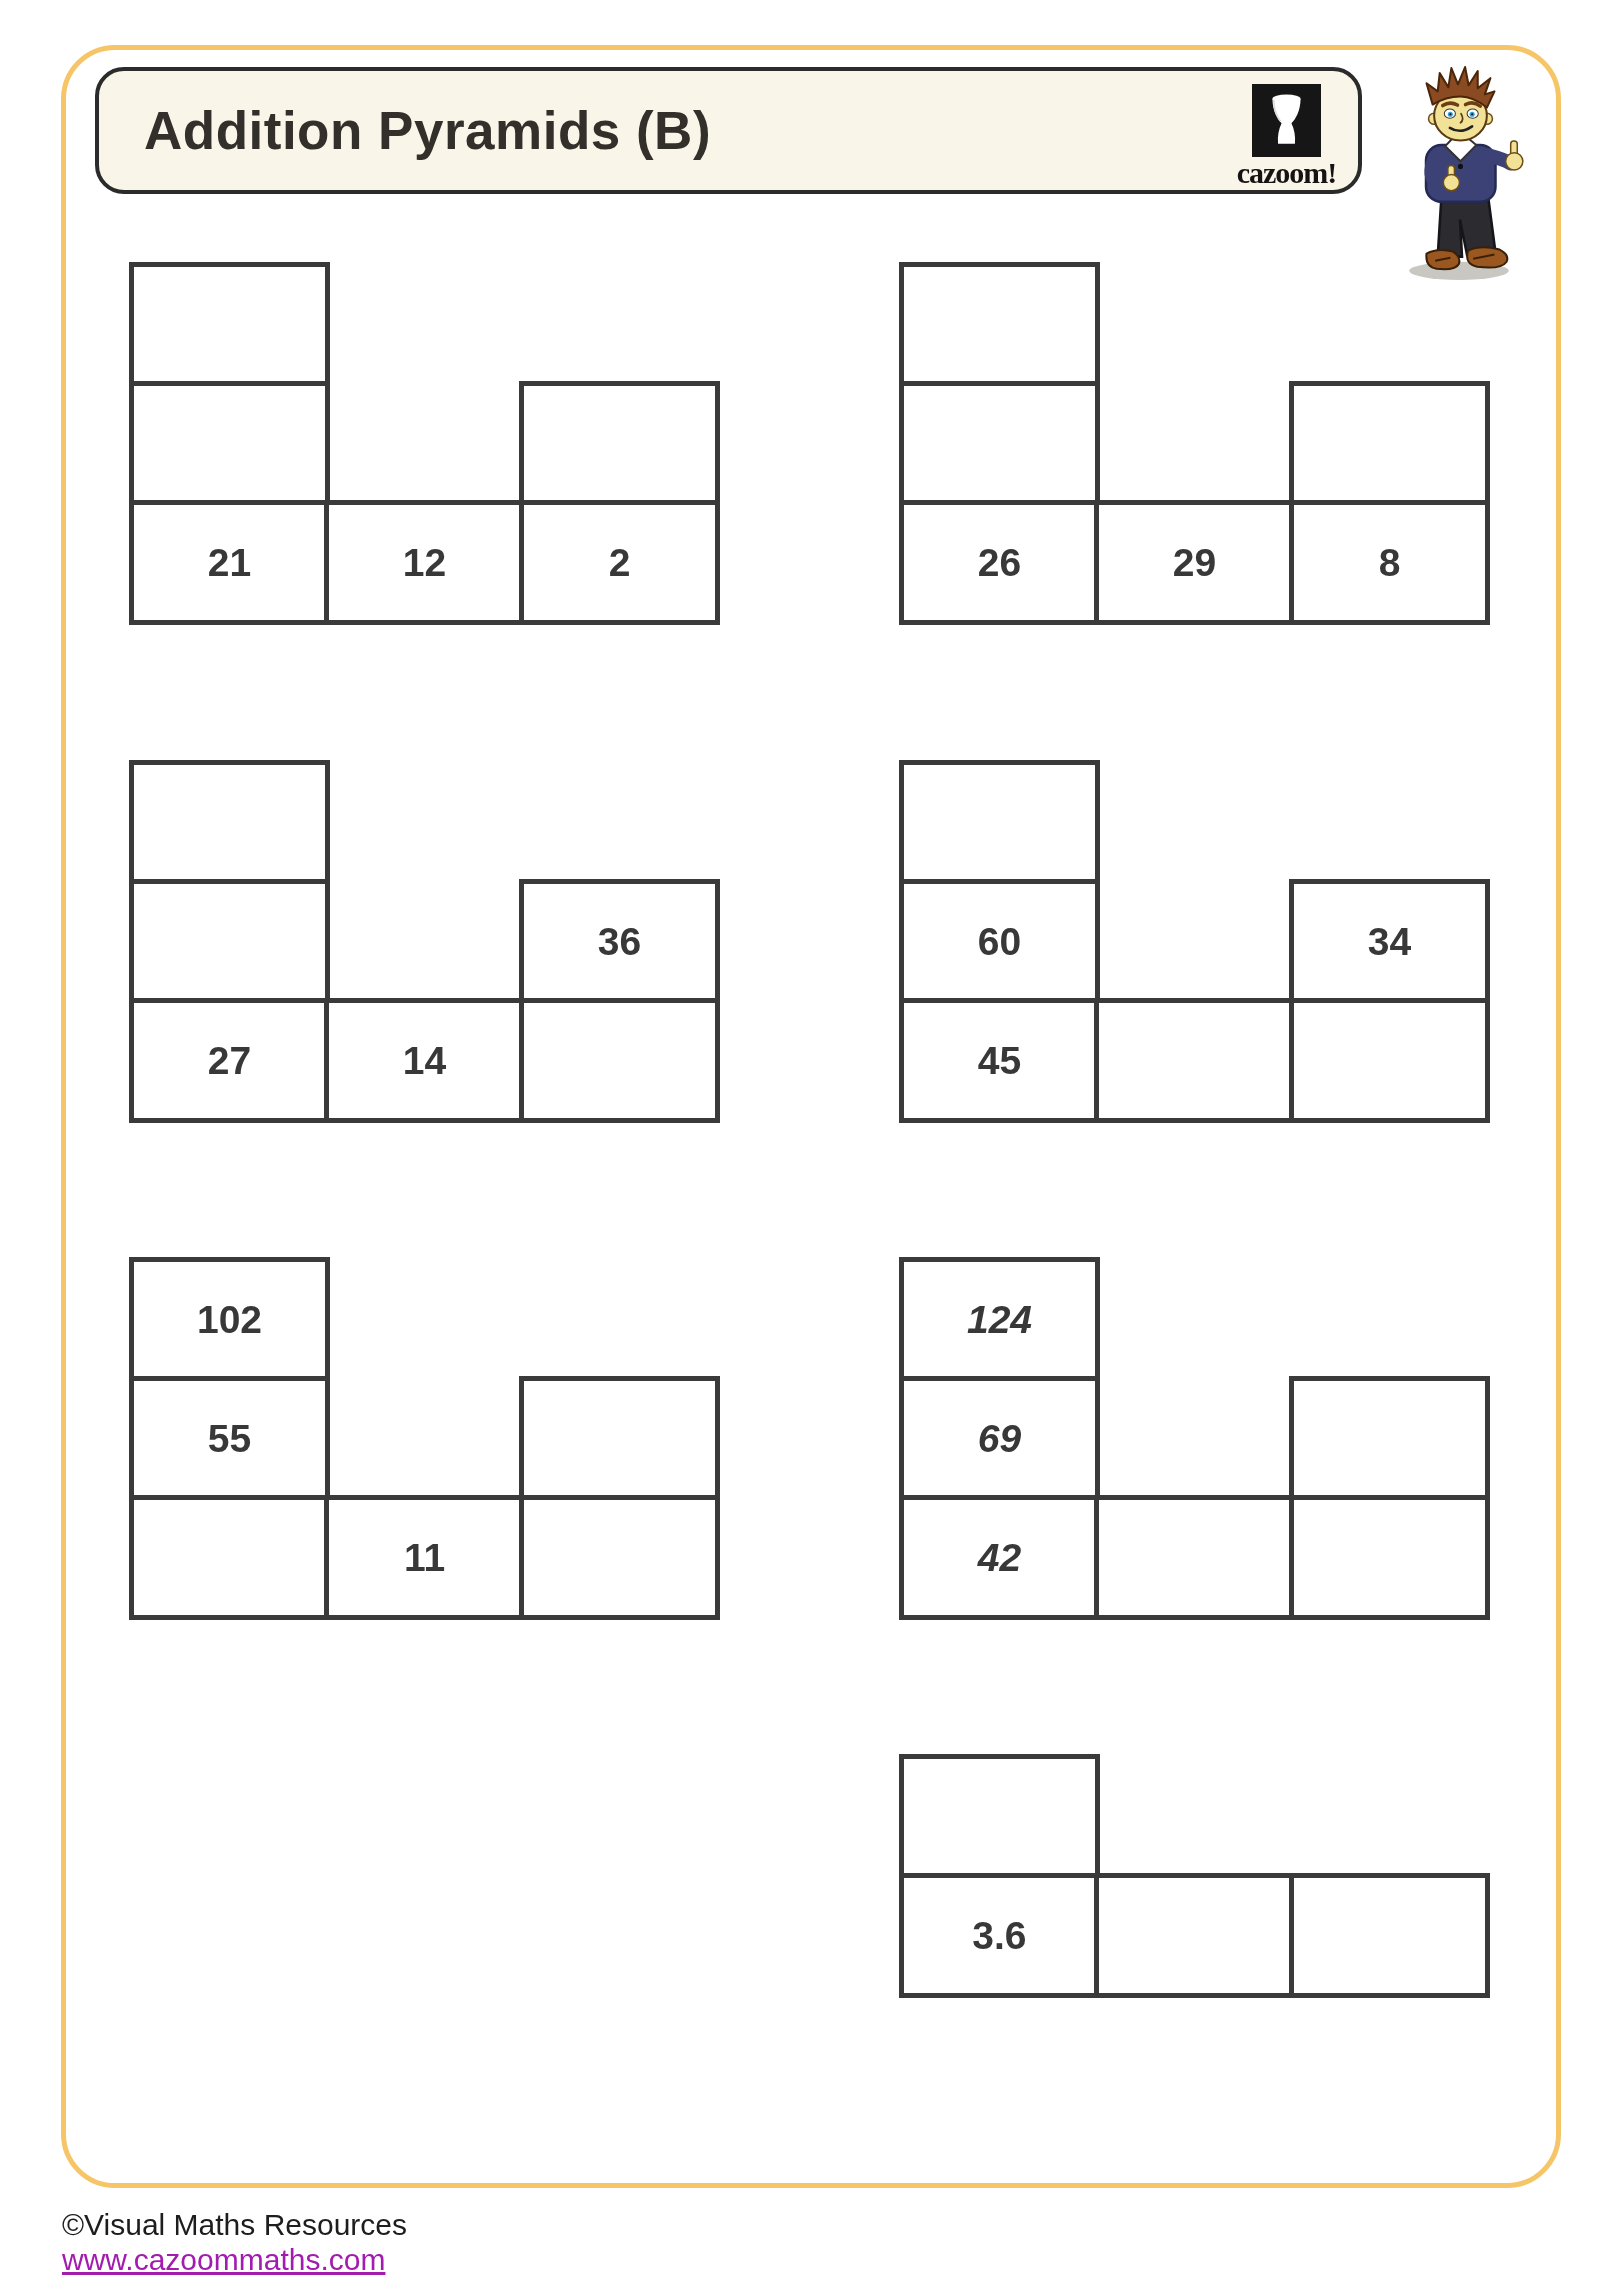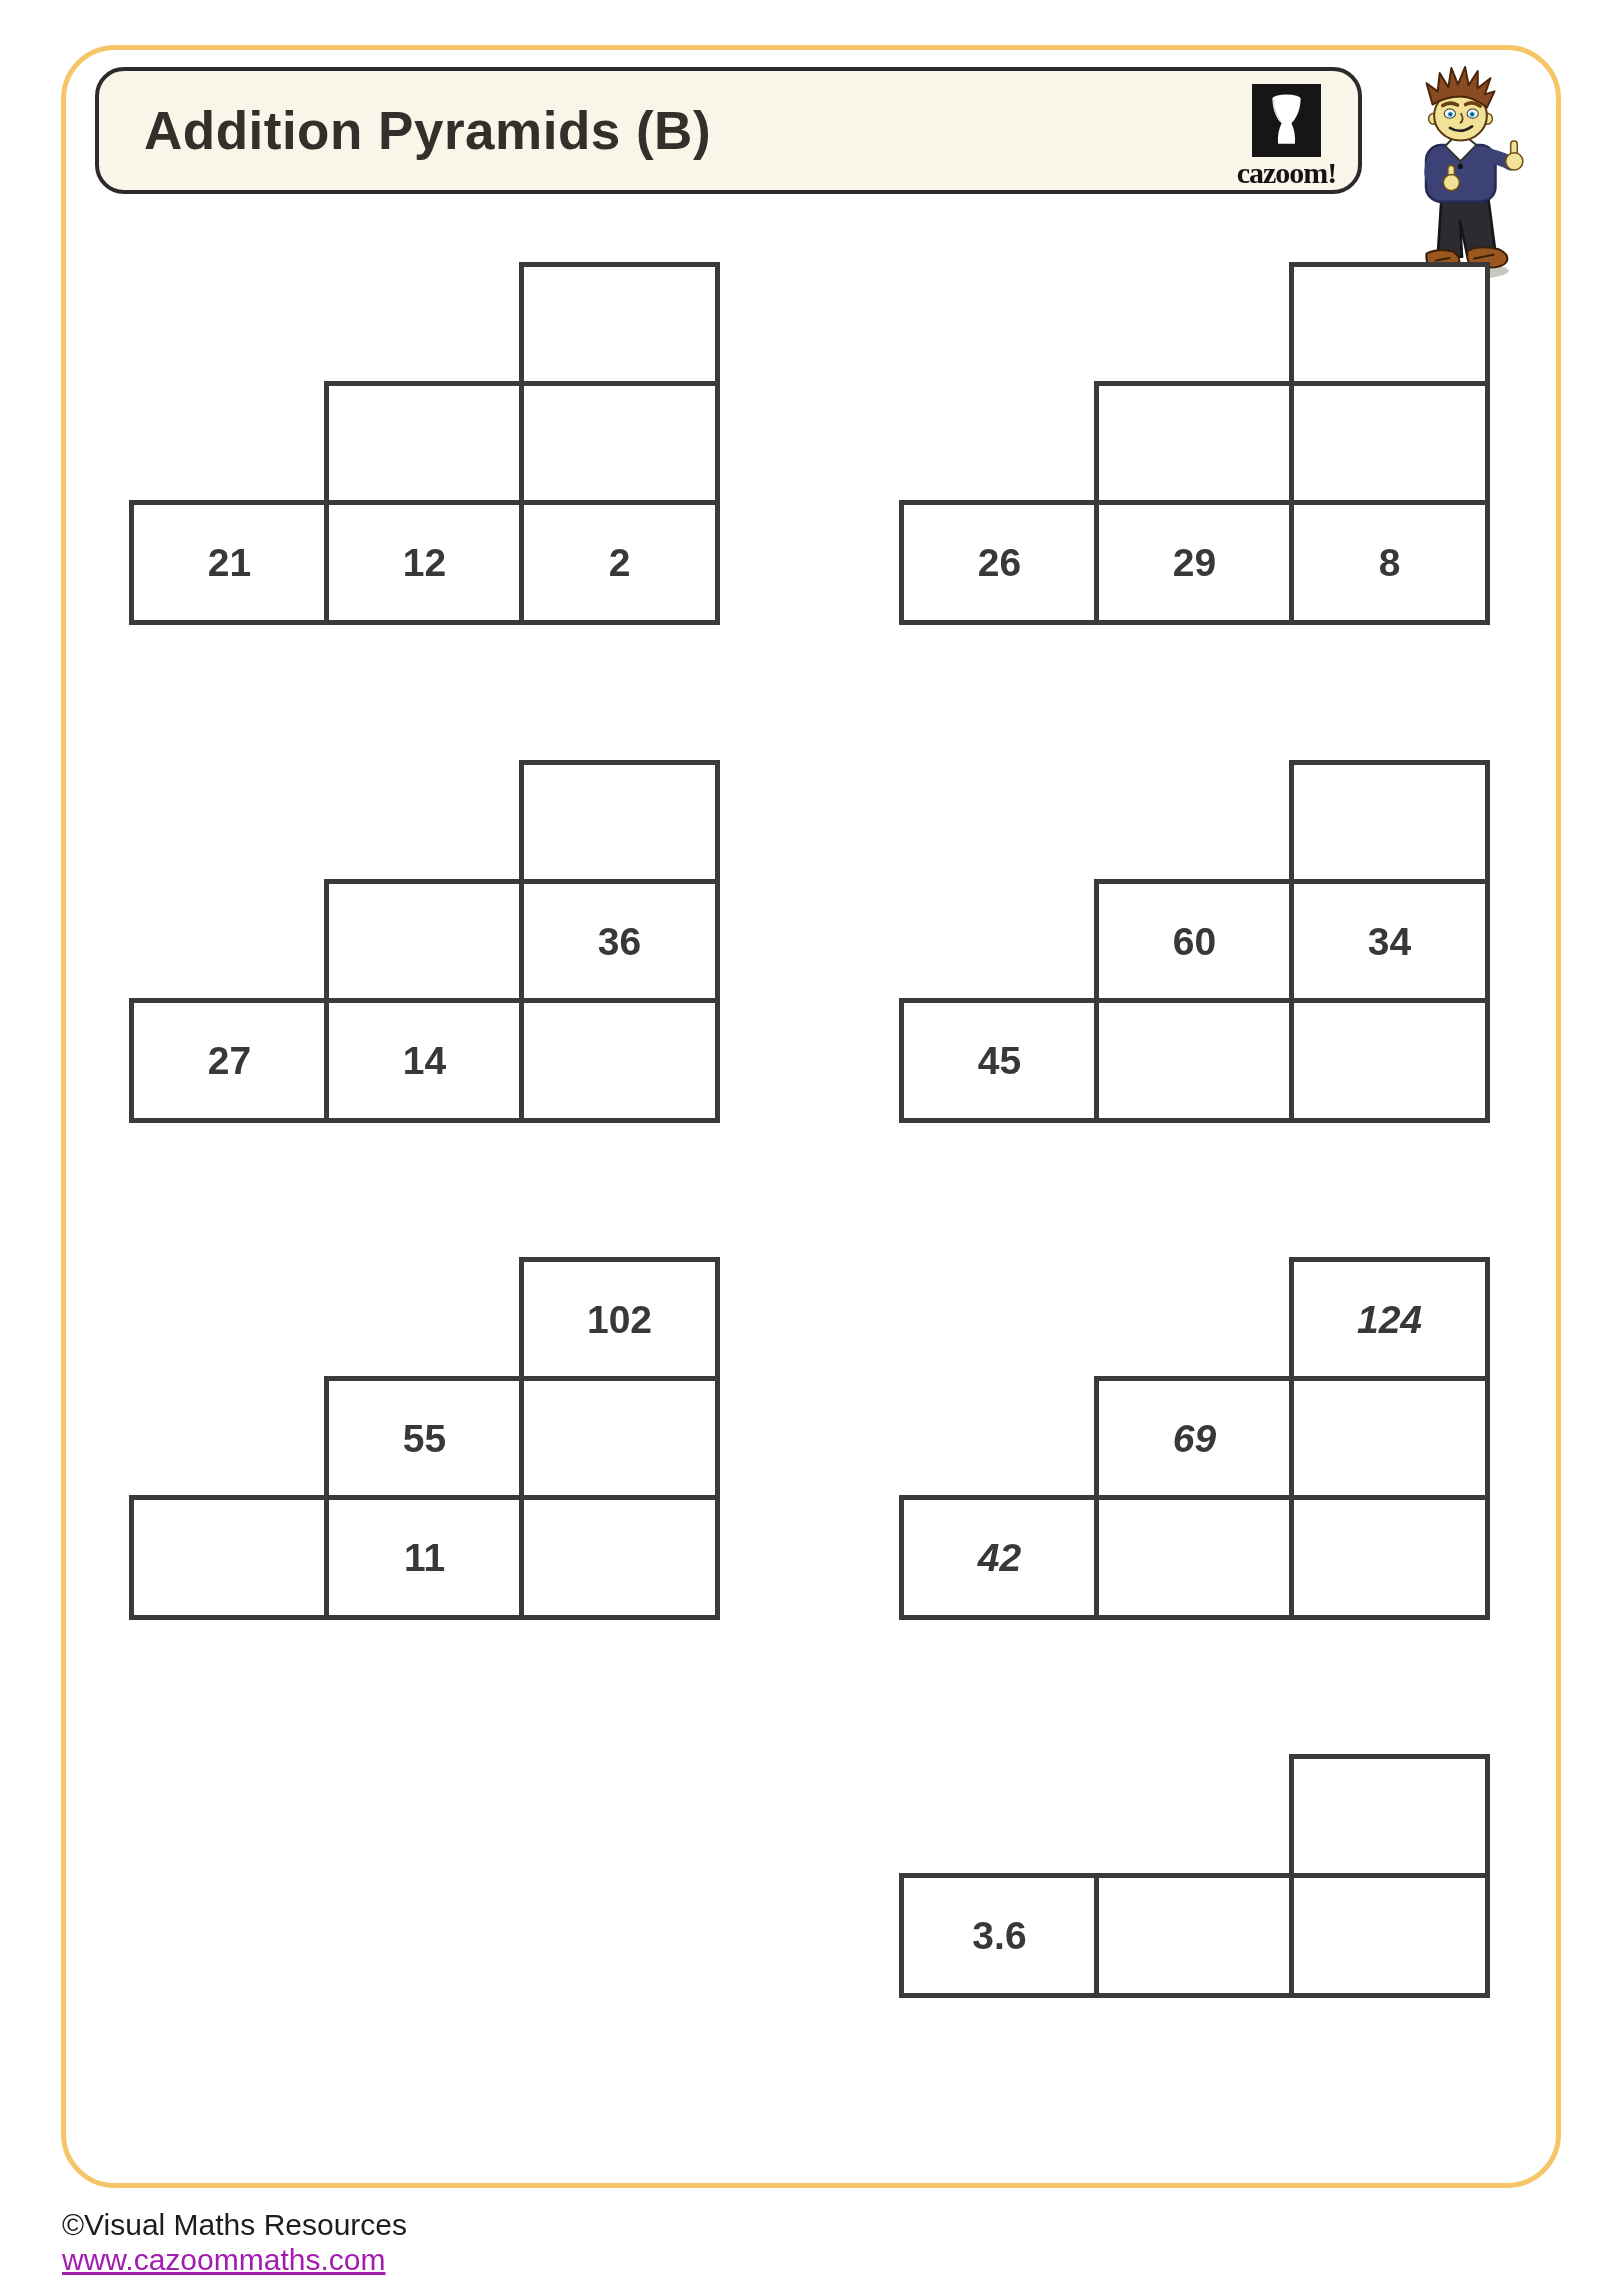--- a/index.html
+++ b/index.html
@@ -26,21 +26,21 @@
     width:69px;height:73px;background:#161616;margin:0 auto;
     display:flex;align-items:center;justify-content:center;
   }
   .logo-word{
     font-family:"Liberation Serif",serif;font-weight:bold;font-size:30px;
     color:#141414;letter-spacing:-1px;margin-top:1px;line-height:1;
   }
   .mascot{position:absolute;left:1397px;top:65px;width:127px;height:218px;}
   
   .pyr{position:absolute;width:591px;}
-  .pyr-row{display:flex;justify-content:flex-end;}
+  .pyr-row{display:flex;justify-content:space-between;}
   .pyr-row + .pyr-row{margin-top:-5.9px;}
   .cell{
     width:201px;height:125px;box-sizing:border-box;border:5.9px solid #3A3A3A;background:#FFFFFF;
     display:flex;align-items:center;justify-content:center;
     font-size:39px;font-weight:bold;color:#383838;
   }
   .cell + .cell{margin-left:-5.9px;}
   .p1{left:129px;top:262px;} .p2{left:899px;top:262px;}
   .p3{left:129px;top:760px;} .p4{left:899px;top:760px;}
   .p5{left:129px;top:1257px;} .p6{left:899px;top:1257px;font-style:italic;}

